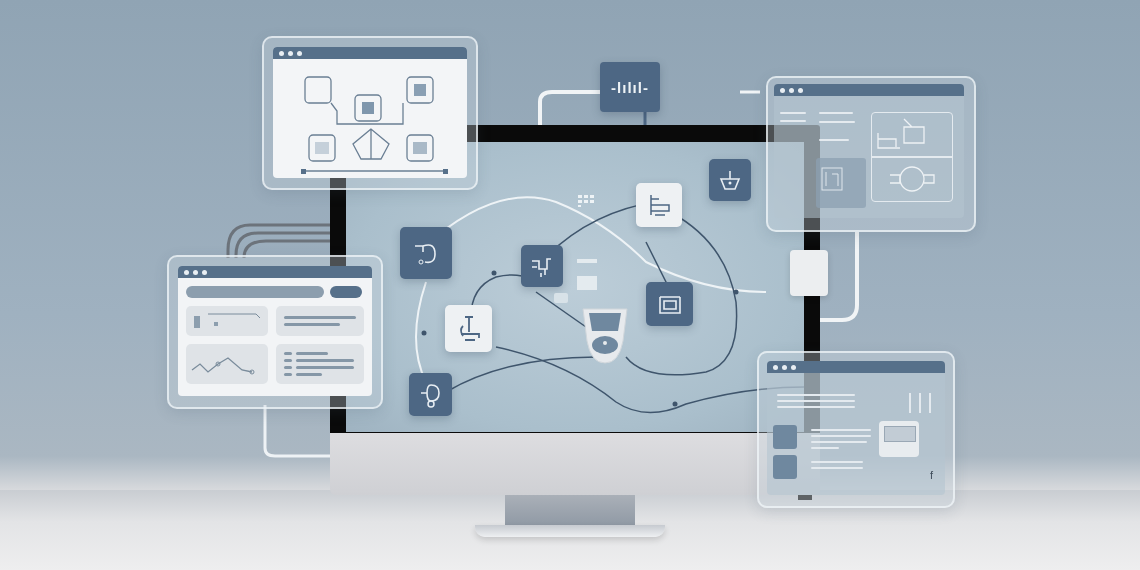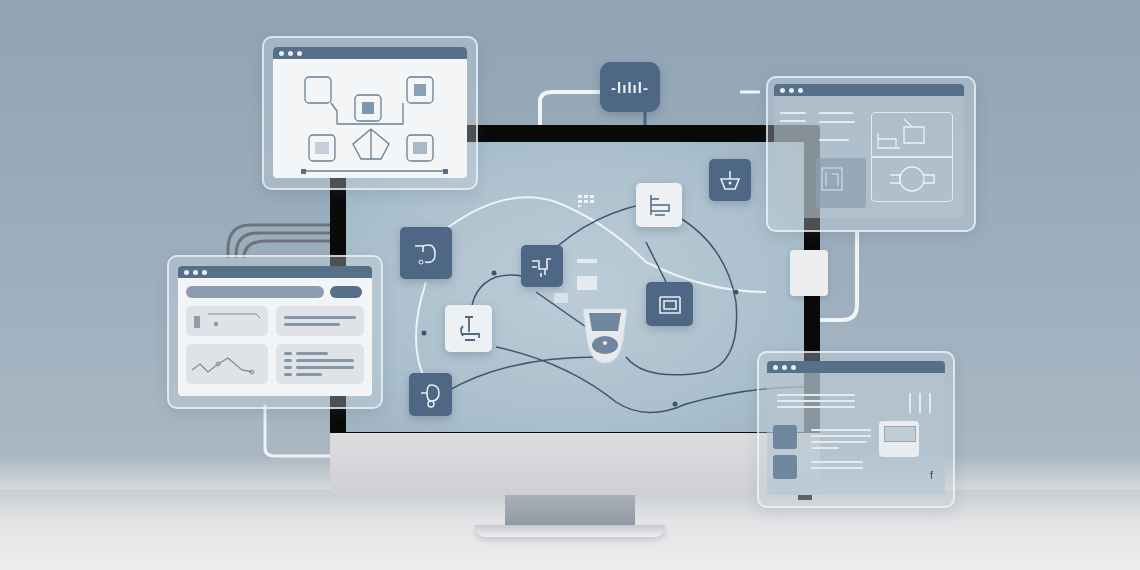--- a/index.html
+++ b/index.html
@@ -135,21 +135,21 @@
         <rect x="6" y="5" width="4" height="3"></rect>
         <rect x="12" y="5" width="4" height="3"></rect>
         <rect x="0" y="10" width="3" height="2"></rect>
       </g>
     </svg>
 </div>
 <div class="abs" style="left:577px;top:259px;width:20px;height:4px;background:#e4ebef"></div>
 <div class="abs" style="left:577px;top:276px;width:20px;height:14px;background:#e4ebef"></div>
 <div class="abs" style="left:554px;top:293px;width:14px;height:10px;background:#d8e2e8;border-radius:2px"></div>
 
-<div class="abs" style="left:600px;top:62px;width:60px;height:50px;background:#4d6784;border-radius:11px;display:flex;align-items:center;justify-content:center;box-shadow:0 3px 8px rgba(40,60,80,.25)">
+<div class="abs" style="left:600px;top:62px;width:60px;height:50px;background:#4d6784;border-radius:4px;display:flex;align-items:center;justify-content:center;box-shadow:0 3px 8px rgba(40,60,80,.25)">
   <span style="color:#eef3f6;font-size:15px;font-weight:bold;letter-spacing:1px">-lılıl-</span>
 </div>
 
 <div class="panel" style="left:262px;top:36px;width:212px;height:150px">
   <div class="win" style="left:9px;top:9px;width:194px;height:131px;background:#f3f5f7">
     <div class="titlebar">
         <span class="dot"></span>
         <span class="dot"></span>
         <span class="dot"></span>
       </div>

